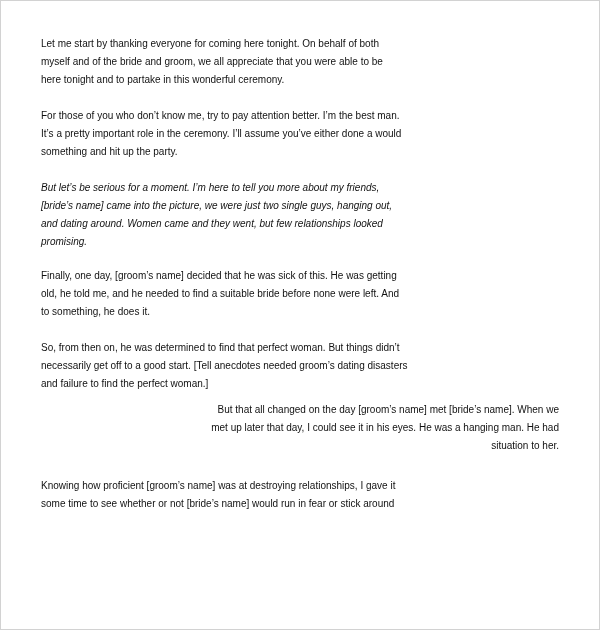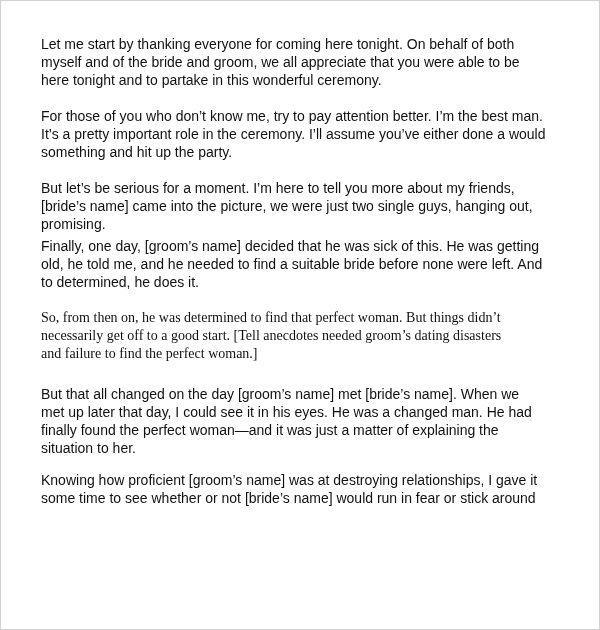--- a/index.html
+++ b/index.html
@@ -9,32 +9,32 @@
   }
   .page {
     box-sizing: border-box;
     width: 600px;
     height: 630px;
     background: #ffffff;
     border: 1px solid #d2d2d2;
     padding: 34px 40px 0 40px;
     overflow: hidden;
     font-family: "Liberation Sans", "DejaVu Sans", sans-serif;
-    font-size: 14px;
+    font-size: 10px;
     line-height: 18px;
     color: #111111;
     -webkit-font-smoothing: antialiased;
   }
   .para {
     margin: 0 0 18px 0;
     padding: 0;
   }
-  .para.no-gap  { margin-bottom: 4px; }
-  .para.gap-lg  { margin-bottom: 22px; font-family: Liberation Serif, serif; }
-  .para.gap-sm  { margin-bottom: 14px; }
+  .para.no-gap  { margin-bottom: 16px; font-style: italic; }
+  .para.gap-lg  { margin-bottom: 8px; }
+  .para.gap-sm  { margin-bottom: 22px; text-align: right; }
   .line {
     display: block;
     white-space: nowrap;
   }
 </style>
 </head>
 <body>
 
 <div class="page">
 
@@ -46,39 +46,39 @@
 
   <p class="para">
     <span class="line">For those of you who don’t know me, try to pay attention better. I’m the best man.</span>
     <span class="line">It’s a pretty important role in the ceremony. I’ll assume you’ve either done a would</span>
     <span class="line">something and hit up the party.</span>
   </p>
 
   <p class="para no-gap">
     <span class="line">But let’s be serious for a moment. I’m here to tell you more about my friends,</span>
     <span class="line">[bride’s name] came into the picture, we were just two single guys, hanging out,</span>
+    <span class="line">and dating around. Women came and they went, but few relationships looked</span>
     <span class="line">promising.</span>
   </p>
 
   <p class="para">
     <span class="line">Finally, one day, [groom’s name] decided that he was sick of this. He was getting</span>
     <span class="line">old, he told me, and he needed to find a suitable bride before none were left. And</span>
-    <span class="line">to determined, he does it.</span>
+    <span class="line">to something, he does it.</span>
   </p>
 
   <p class="para gap-lg">
     <span class="line">So, from then on, he was determined to find that perfect woman. But things didn’t</span>
     <span class="line">necessarily get off to a good start. [Tell anecdotes needed groom’s dating disasters</span>
     <span class="line">and failure to find the perfect woman.]</span>
   </p>
 
   <p class="para gap-sm">
     <span class="line">But that all changed on the day [groom’s name] met [bride’s name]. When we</span>
-    <span class="line">met up later that day, I could see it in his eyes. He was a changed man. He had</span>
-    <span class="line">finally found the perfect woman—and it was just a matter of explaining the</span>
+    <span class="line">met up later that day, I could see it in his eyes. He was a hanging man. He had</span>
     <span class="line">situation to her.</span>
   </p>
 
   <p class="para">
     <span class="line">Knowing how proficient [groom’s name] was at destroying relationships, I gave it</span>
     <span class="line">some time to see whether or not [bride’s name] would run in fear or stick around</span>
   </p>
 
 </div>
 

